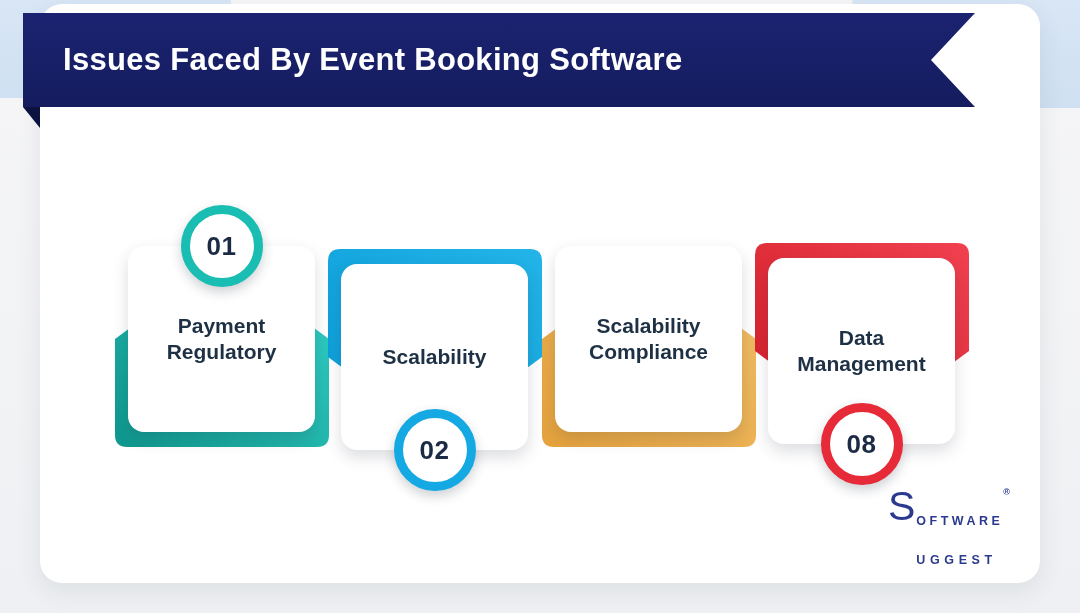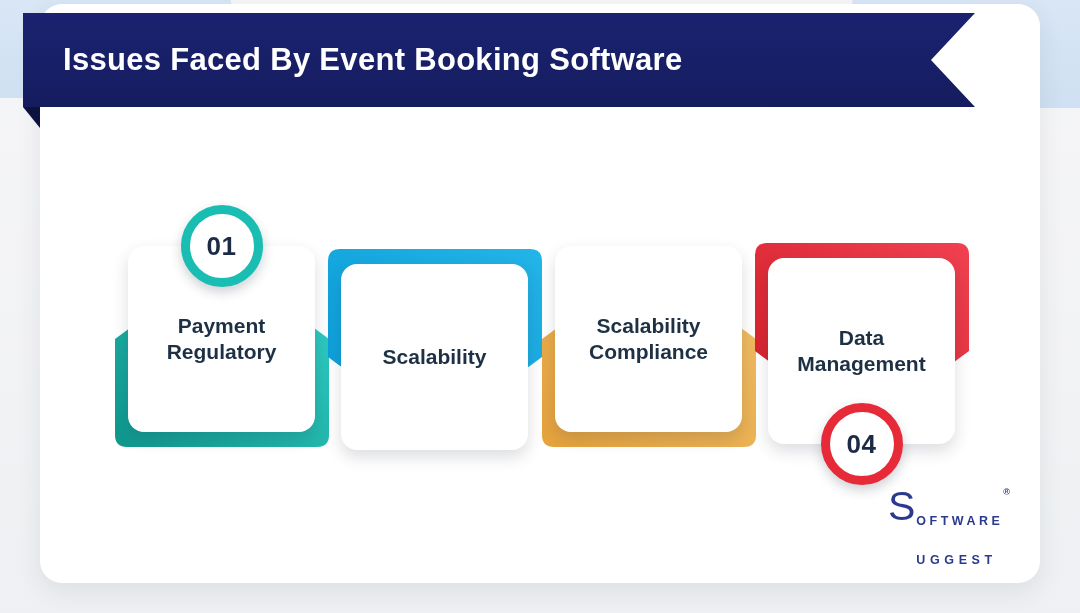--- a/index.html
+++ b/index.html
@@ -104,34 +104,37 @@
     </div>
     <div class="num-circle">
       <span class="num-text">01</span>
     </div>
   </div>
       <div class="card card--bottom" style="left: 341px; top: 264px; --a1: #23b4e8; --a2: #0d9fd9; --ring: #14a9e2;">
     <div class="accent"></div>
     <div class="card-face">
       <div class="card-label">Scalability</div>
     </div>
+    <div class="num-circle">
+      <span class="num-text">02</span>
+    </div>
   </div>
       <div class="card card--top" style="left: 555px; top: 246px; --a1: #f0bb62; --a2: #e5a23c; --ring: #eeb053;">
     <div class="accent"></div>
     <div class="card-face">
       <div class="card-label">Scalability Compliance</div>
     </div>
   </div>
       <div class="card card--bottom" style="left: 768px; top: 258px; --a1: #f14150; --a2: #d6232f; --ring: #e62a38;">
     <div class="accent"></div>
     <div class="card-face">
       <div class="card-label">Data Management</div>
     </div>
     <div class="num-circle">
-      <span class="num-text">04</span>
+      <span class="num-text">08</span>
     </div>
   </div>
     </div>
 
   <div class="logo" style="color: rgb(43, 58, 142);">
     <span class="logo-s">S</span>
     <span class="logo-col">
       <span class="logo-row1">
         <span class="logo-line">OFTWARE</span>
         <span class="logo-reg">®</span>

